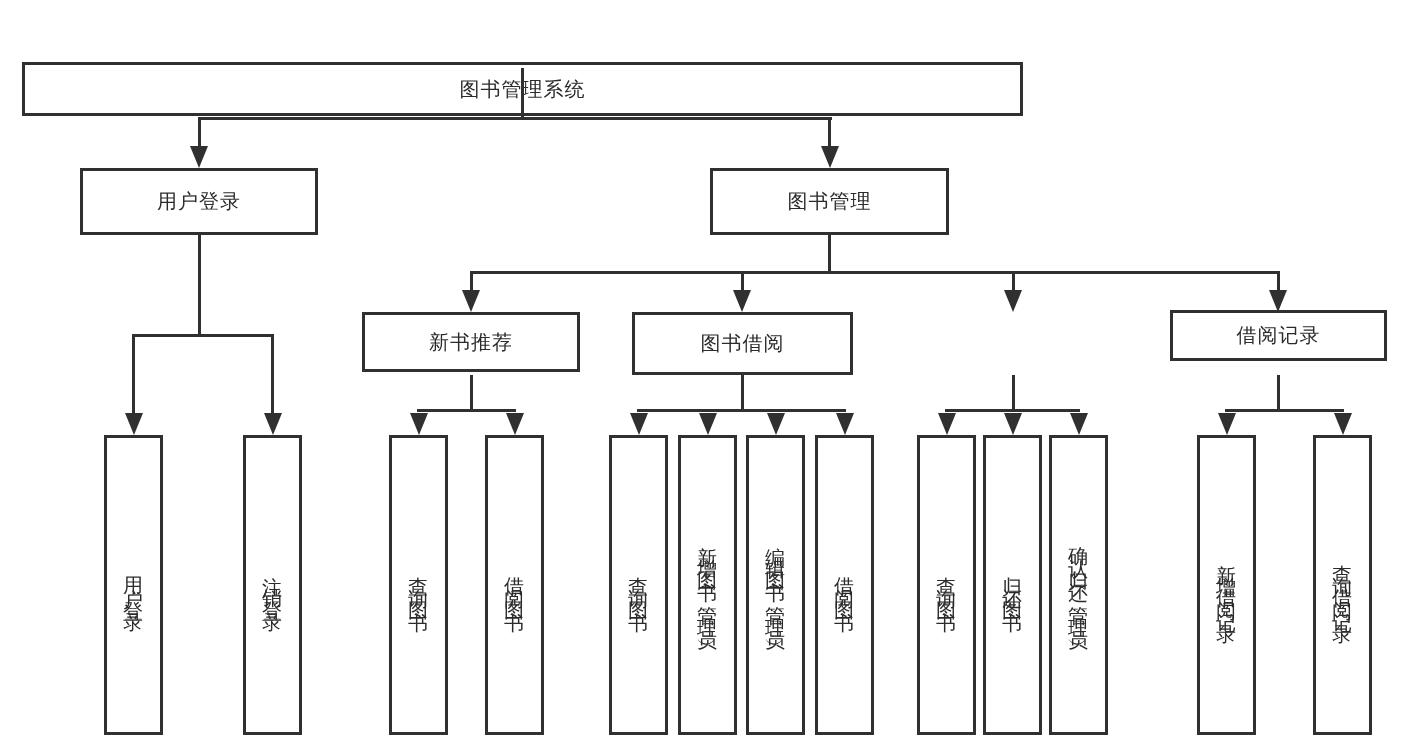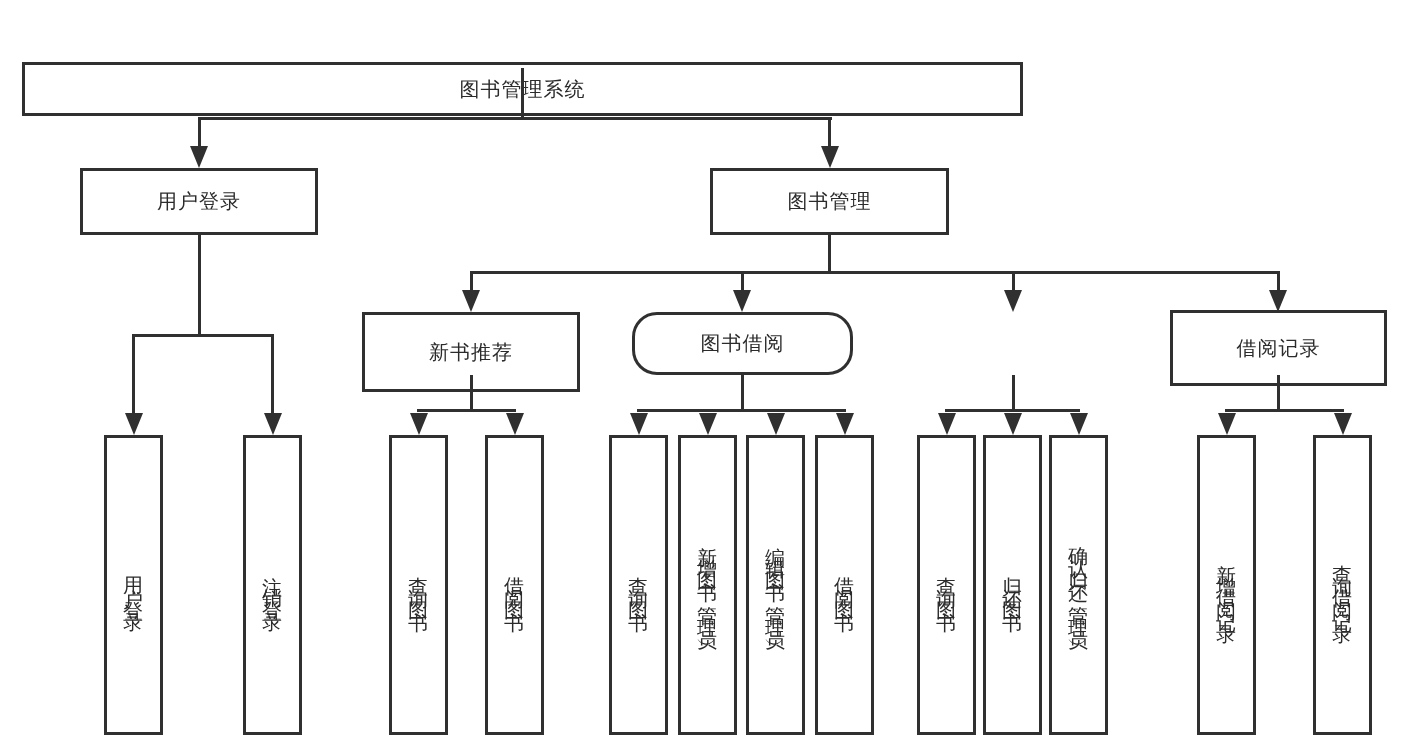--- a/index.html
+++ b/index.html
@@ -60,30 +60,30 @@
   </div>
 
   <div class="box" style="left:80px;top:168px;width:238px;height:67px;">
     <span class="hlabel">用户登录</span>
   </div>
 
   <div class="box" style="left:710px;top:168px;width:239px;height:67px;">
     <span class="hlabel">图书管理</span>
   </div>
 
-  <div class="box" style="left:362px;top:312px;width:218px;height:80px;">
+  <div class="box" style="left:362px;top:312px;width:218px;height:60px;">
     <span class="hlabel">新书推荐</span>
   </div>
 
-  <div class="box" style="left:632px;top:312px;width:221px;height:63px;border-radius:25px;">
+  <div class="box" style="left:632px;top:312px;width:221px;height:63px;">
     <span class="hlabel">图书借阅</span>
   </div>
 
 
-  <div class="box" style="left:1170px;top:310px;width:217px;height:76px;">
+  <div class="box" style="left:1170px;top:310px;width:217px;height:51px;">
     <span class="hlabel">借阅记录</span>
   </div>
 
   <div class="box leaf" style="left:104px;">
     <span class="vtext">用户登录</span>
   </div>
   <div class="box leaf" style="left:243px;">
     <span class="vtext">注销登录</span>
   </div>
 

